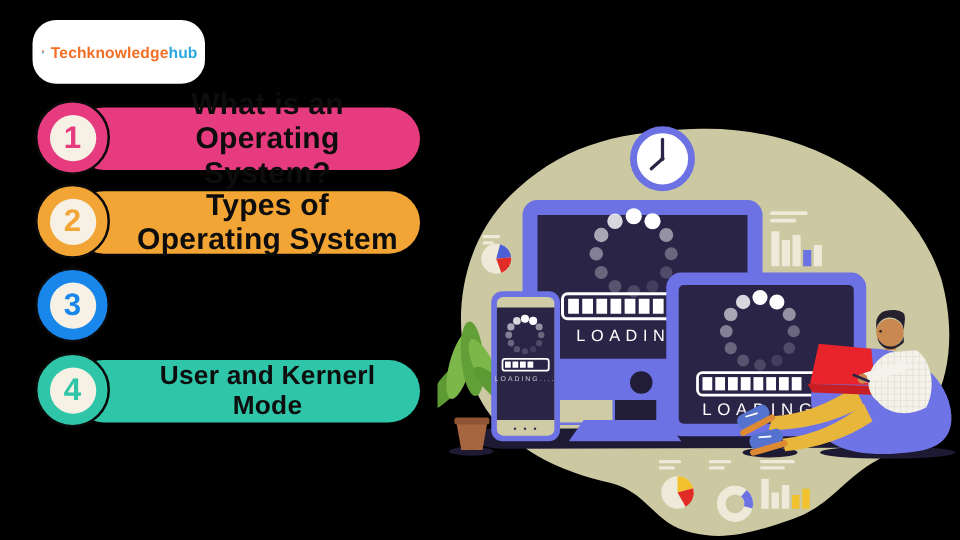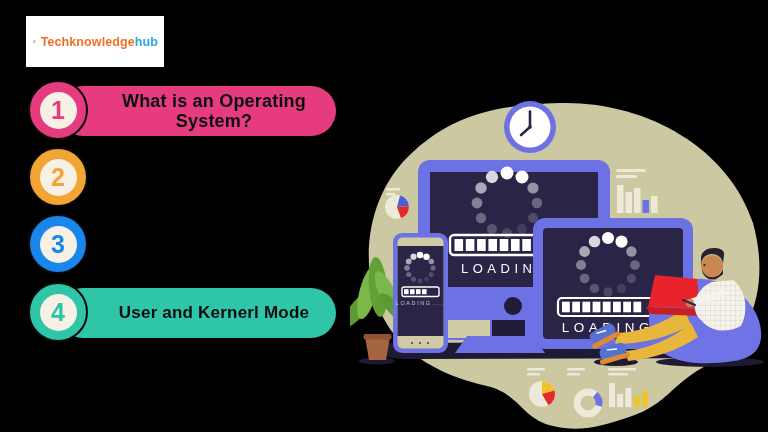--- a/index.html
+++ b/index.html
@@ -2,42 +2,42 @@
 <html><head>
 <meta charset="utf-8">
 <style>
   html,body{margin:0;padding:0;background:#000;}
   body{width:768px;height:432px;position:relative;overflow:hidden;
        font-family:"Liberation Sans",sans-serif;}
 
   
   .logo-box{position:absolute;left:26px;top:16px;width:138px;height:51px;
     background:#ffffff;display:flex;align-items:center;padding:0 6px 0 7px;
-    box-sizing:border-box;gap:5px;}
+    box-sizing:border-box;gap:5px;border-radius:19px;}
   .logo-text{font-size:12.5px;font-weight:bold;letter-spacing:.1px;white-space:nowrap;}
   .logo-text .t1{color:#F26F26;}
   .logo-text .t2{color:#29A8DF;}
 
   
   .pill{position:absolute;left:30px;width:306px;height:52px;}
   .pill-body{position:absolute;left:28px;right:0;top:1px;bottom:1px;
     border-radius:26px;display:flex;align-items:center;justify-content:center;
     text-align:center;padding:0 14px 0 48px;color:#0D0D0D;font-weight:600;
-    font-size:18px;line-height:1.13;letter-spacing:.2px;}
+    font-size:24px;line-height:1.13;letter-spacing:.2px;}
   .pill-num{position:absolute;left:-2px;top:-5px;width:60px;height:60px;
     border-radius:50%;border:2.5px solid #0A0A0A;box-sizing:border-box;
     display:flex;align-items:center;justify-content:center;z-index:2;}
   .pill-num-inner{width:37px;height:37px;border-radius:50%;background:#F6F1E4;
     display:flex;align-items:center;justify-content:center;font-size:25px;
     font-weight:bold;}
   .p1{top:85px;}  .p1 .pill-body,.p1 .pill-num{background:#E73B80;} .p1 .pill-num-inner{color:#E73B80;}
   .p2{top:152px;} .p2 .pill-body,.p2 .pill-num{background:#F2A535;} .p2 .pill-num-inner{color:#F2A535;}
   .p3{top:219px;} .p3 .pill-body,.p3 .pill-num{background:#1886EA;} .p3 .pill-num-inner{color:#1886EA;}
   .p4{top:287px;} .p4 .pill-body,.p4 .pill-num{background:#2EC5A9;} .p4 .pill-num-inner{color:#2EC5A9;}
-  .p4 .pill-body{font-size:17px;}
+  .p4 .pill-body{font-size:21px;}
 
   
   .scene{position:absolute;left:350px;top:85px;width:418px;height:347px;}
   svg text{font-family:"Liberation Sans",sans-serif;}
 </style>
 </head>
 <body>
 
 <div class="logo-box">
   <svg width="31" height="37" viewBox="0 0 32 38">
@@ -51,20 +51,21 @@
 <div class="pill p1">
   <div class="pill-num">
     <div class="pill-num-inner">1</div>
   </div>
   <div class="pill-body">What is an Operating System?</div>
 </div>
 <div class="pill p2">
   <div class="pill-num">
     <div class="pill-num-inner">2</div>
   </div>
+  <div class="pill-body">Types of Operating System</div>
 </div>
 <div class="pill p3">
   <div class="pill-num">
     <div class="pill-num-inner">3</div>
   </div>
 </div>
 <div class="pill p4">
   <div class="pill-num">
     <div class="pill-num-inner">4</div>
   </div>

